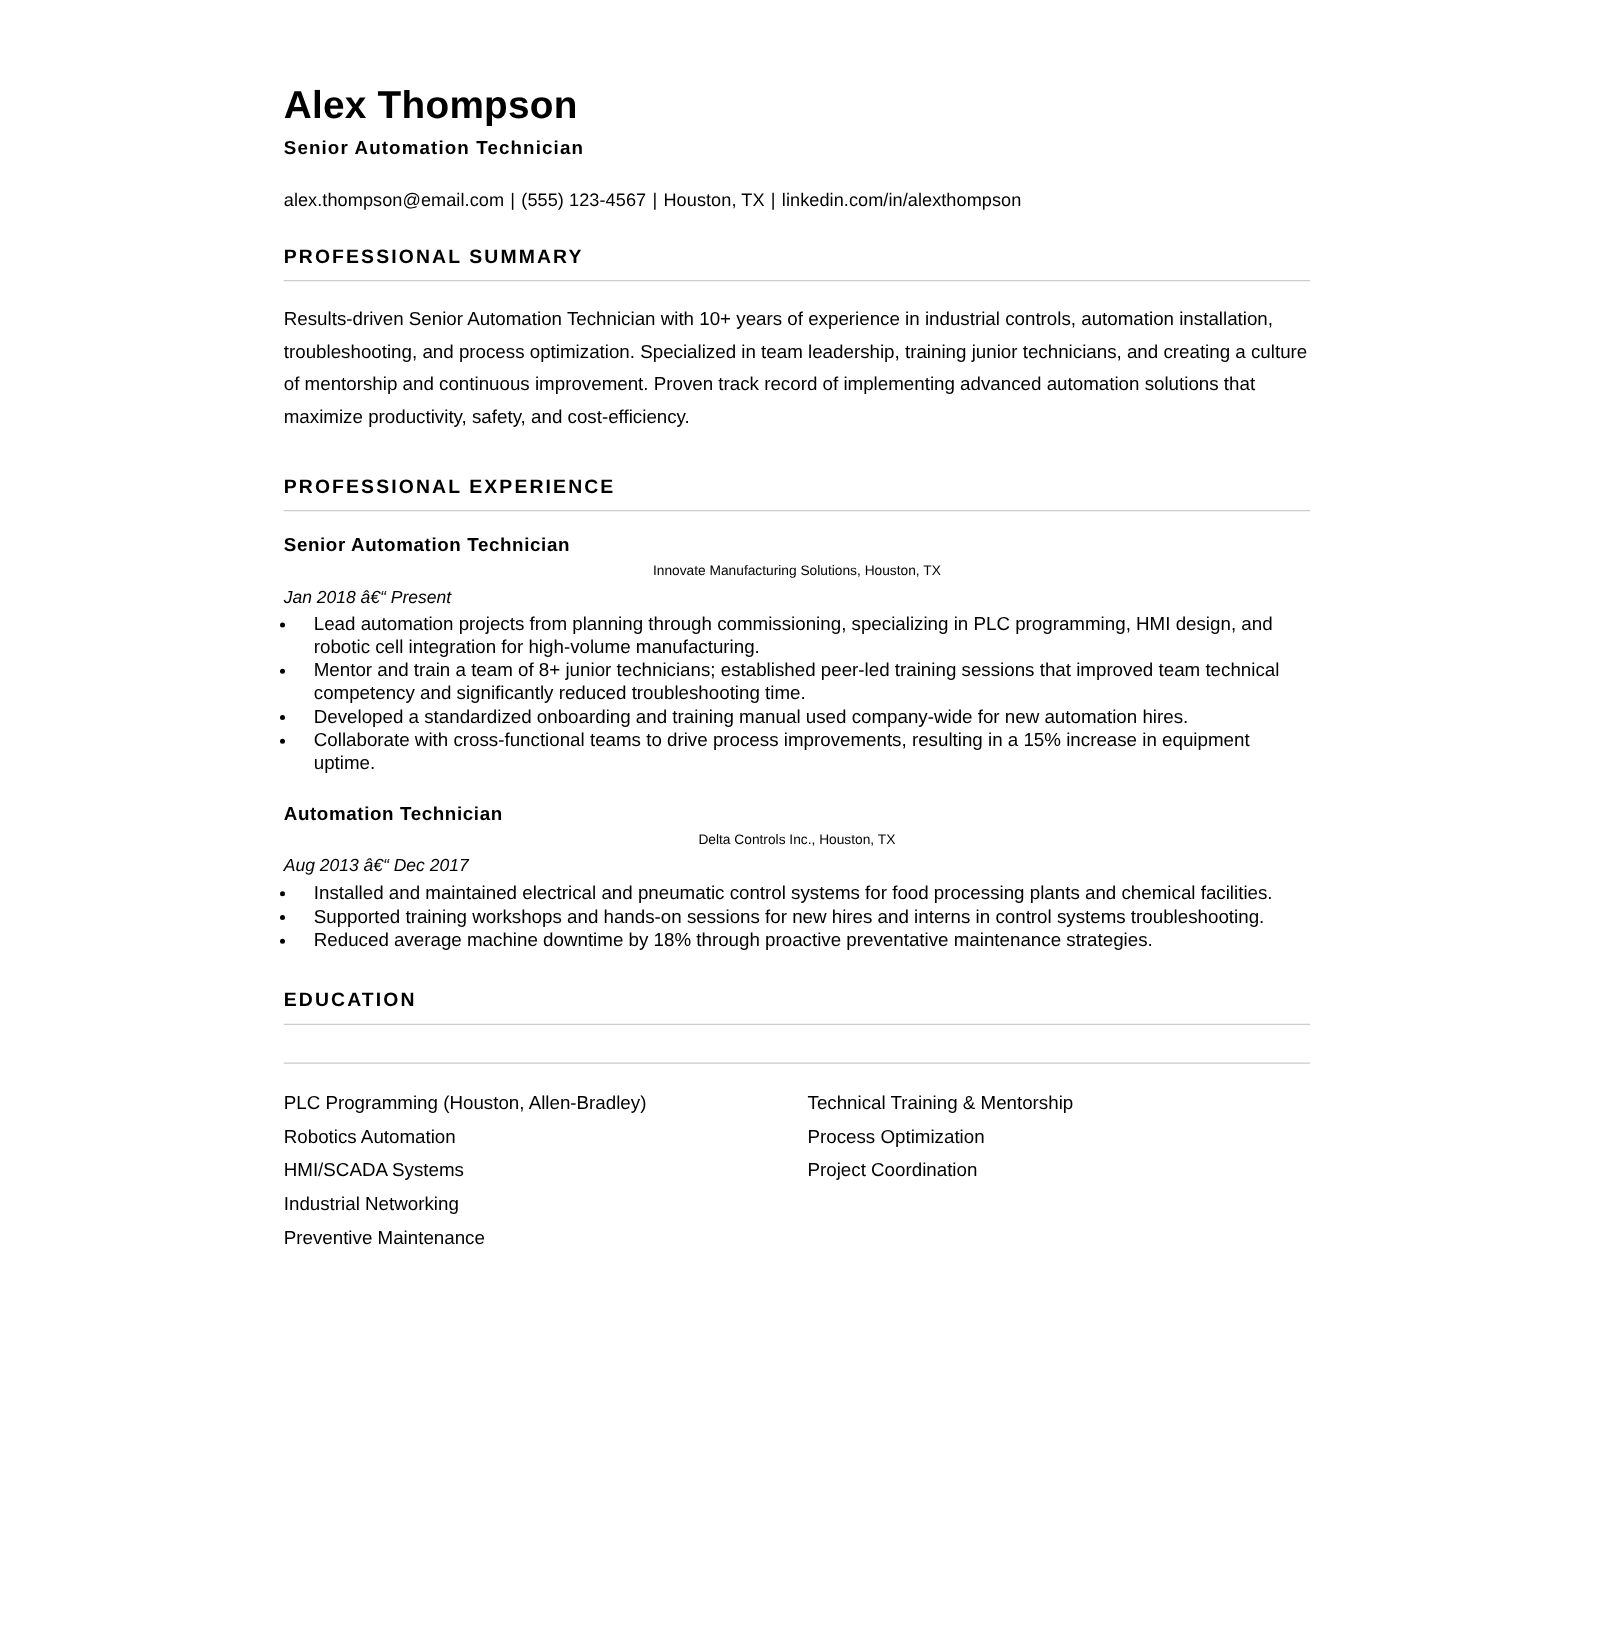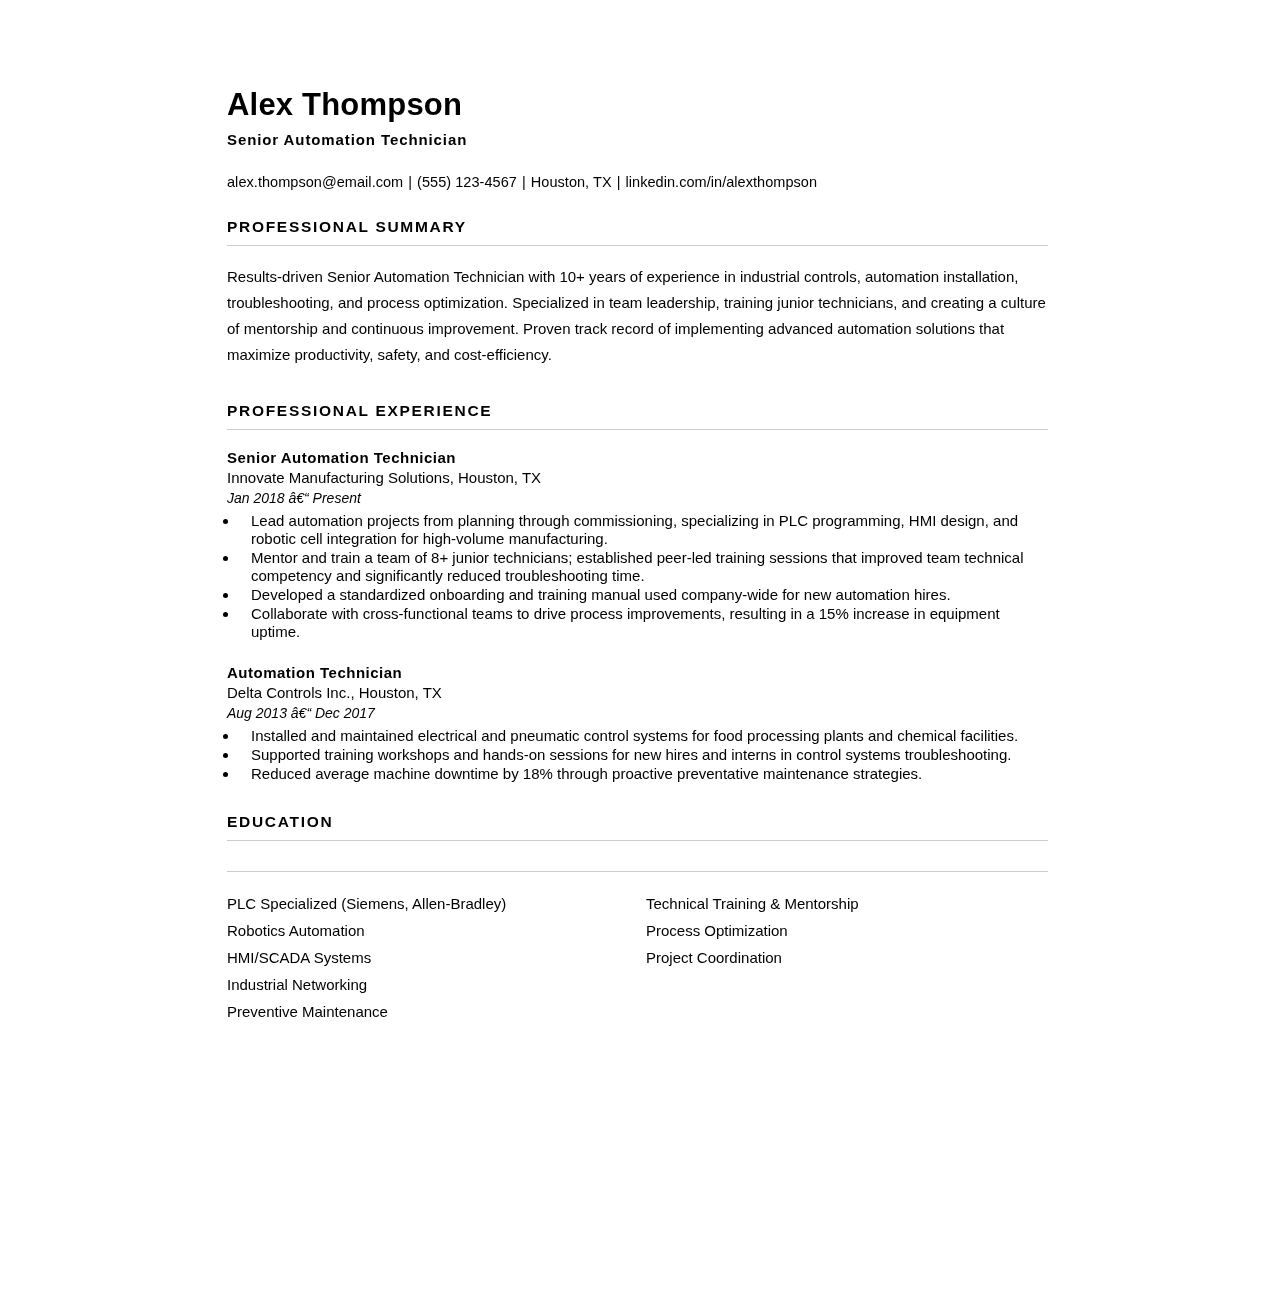--- a/index.html
+++ b/index.html
@@ -12,21 +12,21 @@
     width: 1278px;
     height: 1300px;
     font-family: "Liberation Sans", sans-serif;
     color: #000000;
     -webkit-font-smoothing: antialiased;
   }
   .page {
     box-sizing: border-box;
     width: 1278px;
     min-height: 1300px;
-    padding: 88px 230px 0 227px;
+    padding: 67px 230px 0 227px;
   }
   .content {
     width: 821px;
   }
 
   
   .name {
     font-size: 31px;
     font-weight: bold;
     line-height: 1.08;
@@ -81,23 +81,24 @@
   }
   .job:last-child { margin-bottom: 0; }
   .job-role {
     font-size: 15px;
     font-weight: bold;
     letter-spacing: 0.5px;
     line-height: 20px;
     margin: 0;
   }
   .job-company {
-    font-size: 15px;
+    font-size: 11px;
     line-height: 20px;
     margin: 0;
+    text-align: center;
   }
   .job-dates {
     font-size: 14px;
     font-style: italic;
     line-height: 20px;
     margin: 0 0 4px 0;
   }
   ul.bullets {
     margin: 0;
     padding-left: 12px;
@@ -183,21 +184,21 @@
 
     <section class="section edu-section">
       <h2 class="section-heading">EDUCATION</h2>
       <hr class="section-rule">
     </section>
 
     <section class="section">
       <hr class="section-rule">
       <div class="skills-grid">
         <div class="skills-col">
-          <div class="skill-item">PLC Specialized (Siemens, Allen-Bradley)</div>
+          <div class="skill-item">PLC Programming (Houston, Allen-Bradley)</div>
           <div class="skill-item">Robotics Automation</div>
           <div class="skill-item">HMI/SCADA Systems</div>
           <div class="skill-item">Industrial Networking</div>
           <div class="skill-item">Preventive Maintenance</div>
         </div>
         <div class="skills-col">
           <div class="skill-item">Technical Training &amp; Mentorship</div>
           <div class="skill-item">Process Optimization</div>
           <div class="skill-item">Project Coordination</div>
         </div>

